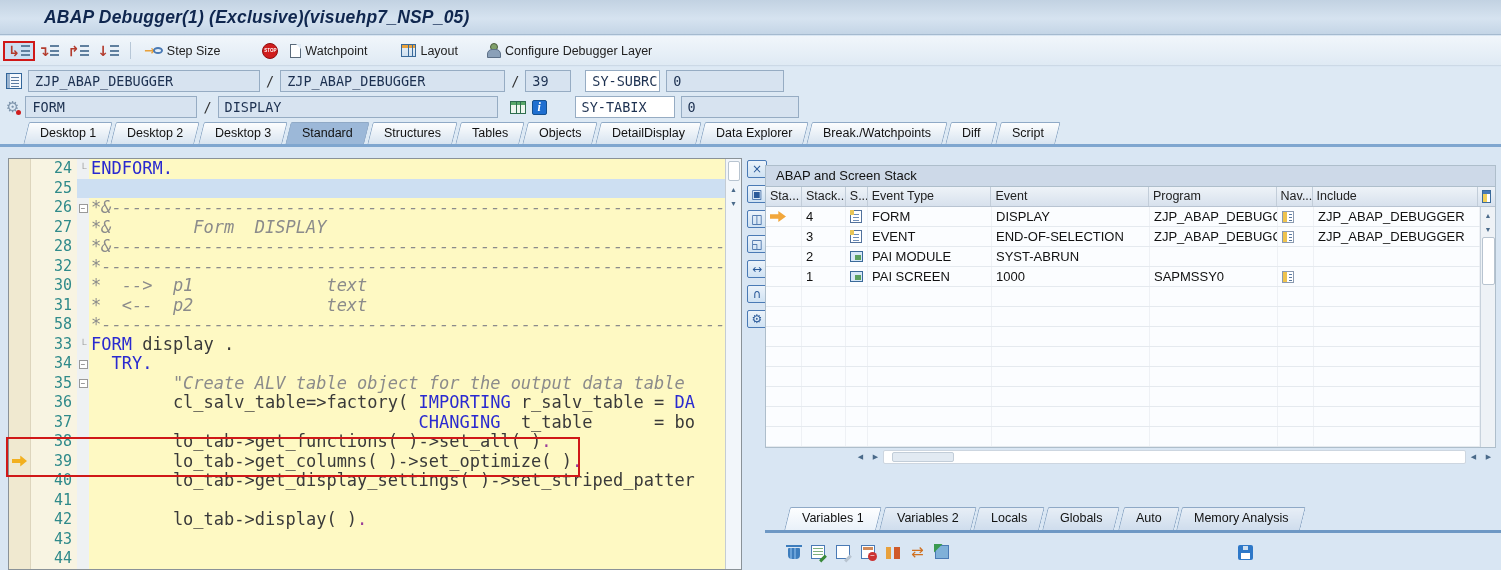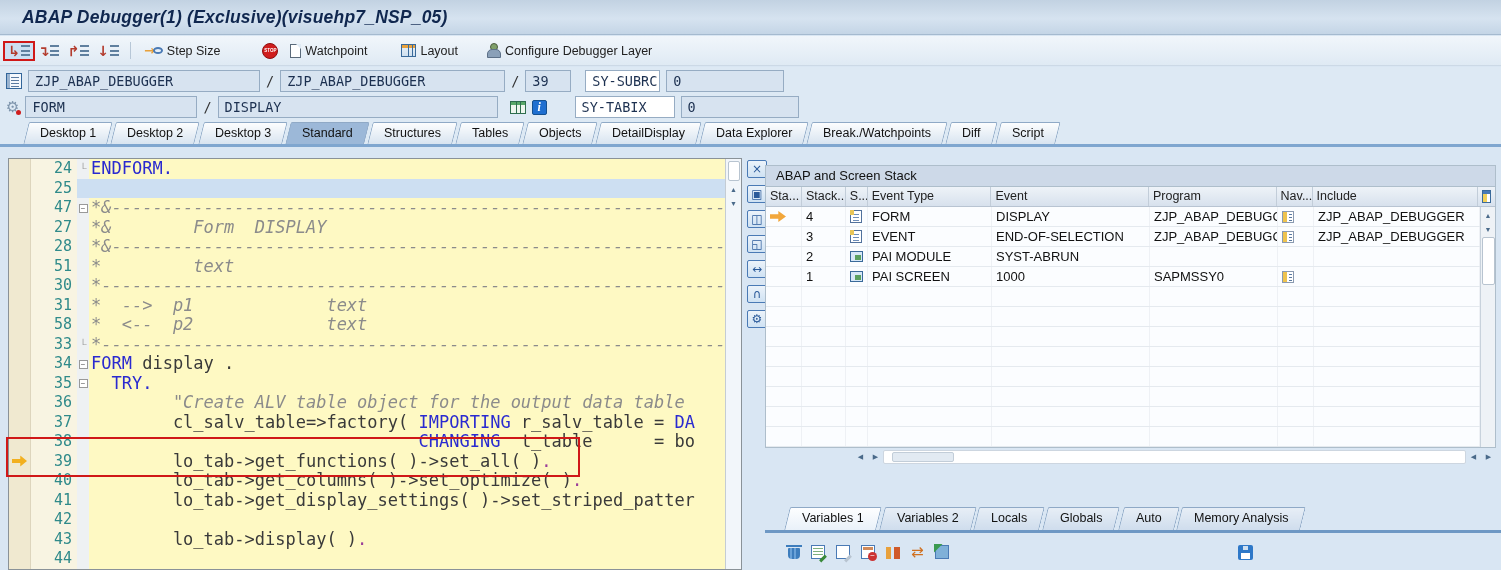--- a/index.html
+++ b/index.html
@@ -3,21 +3,21 @@
 <meta charset="utf-8">
 <style>
   *{margin:0;padding:0;box-sizing:border-box}
   html,body{width:1501px;height:570px}
   body{font-family:"Liberation Sans",sans-serif;background:#d9e6f3;overflow:hidden;position:relative}
 
   
   #titlebar{position:absolute;left:0;top:0;right:0;height:35px;
     background:linear-gradient(#c2d2e2,#d6e3f0 55%,#c4d5e6);
     border-bottom:1px solid #a5bacf;color:#10274f;font-style:italic;font-weight:bold;
-    font-size:17.5px;line-height:34px;padding-left:22px;letter-spacing:.2px}
+    font-size:17.5px;line-height:34px;padding-left:44px;letter-spacing:.2px}
 
   
   #toolbar{position:absolute;left:0;top:36px;right:0;height:30px;
     background:linear-gradient(#f1f6fb,#dfeaf4);display:flex;align-items:center;
     padding-left:5px;gap:2px;border-bottom:1px solid #ccd9e6}
   .stepbtn{display:flex;align-items:center;padding:2px 3px;cursor:default}
   .stepbtn.hl{outline:2px solid #d01818}
   .sarrow{color:#b33c2e;font-weight:bold;font-size:14px;line-height:12px;font-family:"DejaVu Sans",sans-serif}
   .bars{width:9px;height:11px;margin-left:1px;
     background:repeating-linear-gradient(to bottom,#60809f 0 2px,transparent 2px 4.7px)}
@@ -286,24 +286,24 @@
         <span class="curarrow" style="top: 296.5px;"></span>
         <div class="ln"></div>
         <div class="ln"></div>
         <div class="ln"></div>
         <div class="ln"></div>
         <div class="ln"></div>
       </div>
     <div class="col-num" id="numCol">
         <div class="ln">24</div>
         <div class="ln">25</div>
-        <div class="ln">47</div>
+        <div class="ln">26</div>
         <div class="ln">27</div>
         <div class="ln">28</div>
-        <div class="ln">51</div>
+        <div class="ln">32</div>
         <div class="ln">30</div>
         <div class="ln">31</div>
         <div class="ln">58</div>
         <div class="ln">33</div>
         <div class="ln">34</div>
         <div class="ln">35</div>
         <div class="ln">36</div>
         <div class="ln">37</div>
         <div class="ln">38</div>
         <div class="ln">39</div>
@@ -335,21 +335,20 @@
         <div class="ln"></div>
         <div class="ln"></div>
         <div class="ln"></div>
       </div>
     <div class="col-code" id="codeCol">
         <div class="ln"><span class="kw">ENDFORM.</span></div>
         <div class="ln hl"></div>
         <div class="ln"><span class="cm">*&amp;---------------------------------------------------------------------------*</span></div>
         <div class="ln"><span class="cm">*&amp;        Form  DISPLAY</span></div>
         <div class="ln"><span class="cm">*&amp;---------------------------------------------------------------------------*</span></div>
-        <div class="ln"><span class="cm">*         text</span></div>
         <div class="ln"><span class="cm">*----------------------------------------------------------------------------*</span></div>
         <div class="ln"><span class="cm">*  --&gt;  p1             text</span></div>
         <div class="ln"><span class="cm">*  &lt;--  p2             text</span></div>
         <div class="ln"><span class="cm">*----------------------------------------------------------------------------*</span></div>
         <div class="ln"><span class="kw">FORM</span><span class="id"> display .</span></div>
         <div class="ln"><span class="id">  </span><span class="kw">TRY.</span></div>
         <div class="ln"><span class="cm">        "Create ALV table object for the output data table</span></div>
         <div class="ln"><span class="id">        cl_salv_table=&gt;factory( </span><span class="kw">IMPORTING</span><span class="id"> r_salv_table = </span><span class="kw">DA</span></div>
         <div class="ln"><span class="id">                                </span><span class="kw">CHANGING</span><span class="id">  t_table      = bo</span></div>
         <div class="ln"><span class="id">        lo_tab-&gt;get_functions( )-&gt;set_all( )</span><span class="dot">.</span></div>

